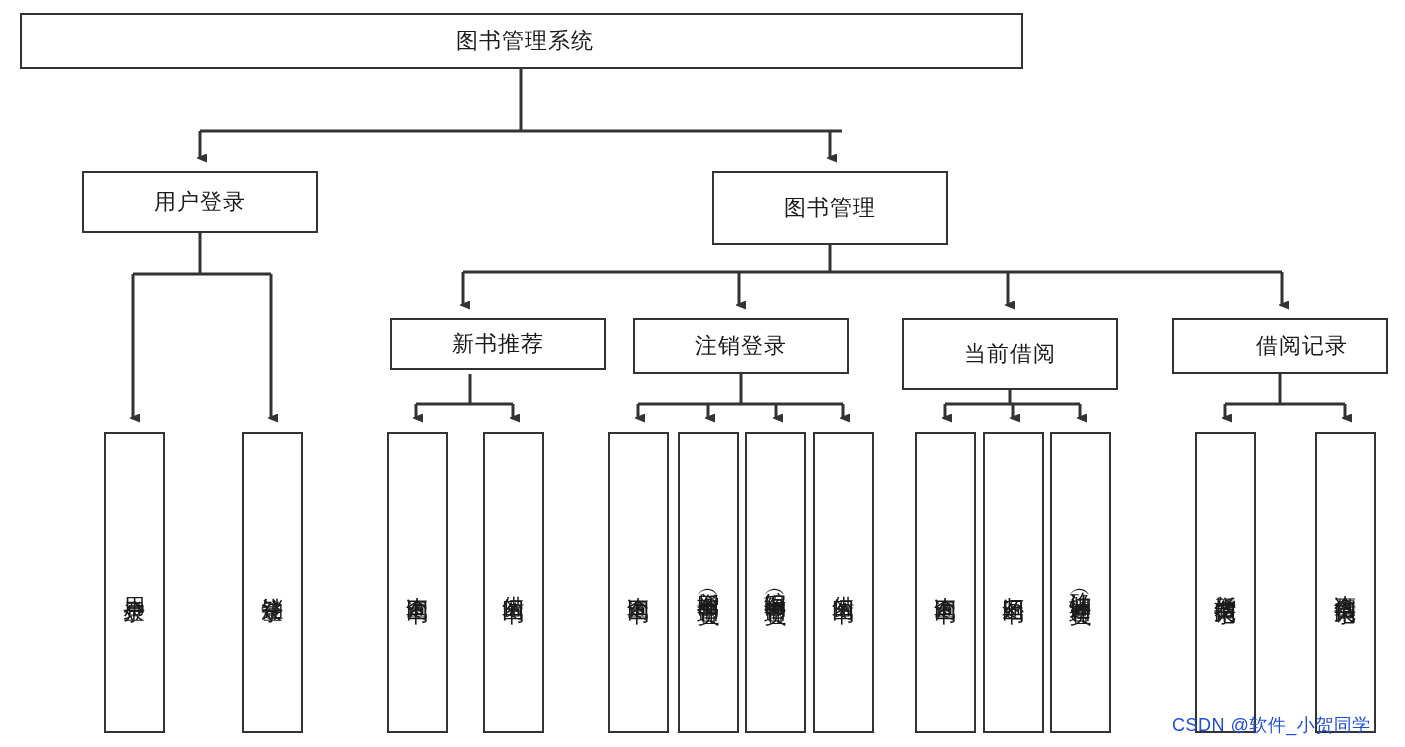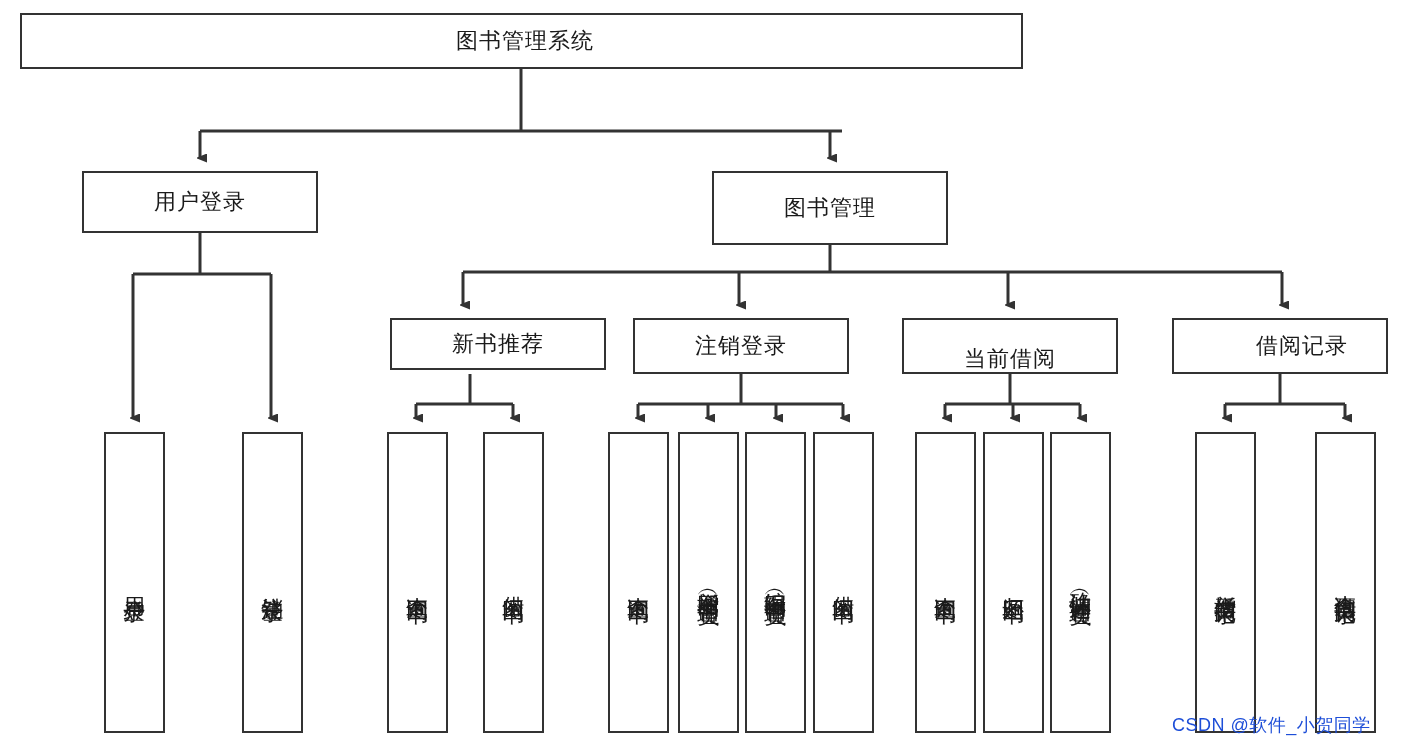--- a/index.html
+++ b/index.html
@@ -132,21 +132,21 @@
   <div class="node horiz" style="left:712px; top:171px; width:236px; height:74px;">
     <span class="nlabel">图书管理</span>
   </div>
 
   <div class="node horiz" style="left:362px; top:318px; width:216px; height:52px;margin-left:28px;">
     <span class="nlabel">新书推荐</span>
   </div>
   <div class="node horiz" style="left:633px; top:318px; width:216px; height:56px;">
     <span class="nlabel">注销登录</span>
   </div>
-  <div class="node horiz" style="left:902px; top:318px; width:216px; height:56px;align-items:flex-end;">
+  <div class="node horiz" style="left:902px; top:318px; width:216px; height:72px;">
     <span class="nlabel">当前借阅</span>
   </div>
   <div class="node horiz" style="left:1172px; top:318px; width:216px; height:56px;padding-left:44px;">
     <span class="nlabel">借阅记录</span>
   </div>
 
   <div class="node vert" style="left:104px; top:432px; width:61px; height:301px;">
     <span class="nlabel">用户登录</span>
   </div>
   <div class="node vert" style="left:242px; top:432px; width:61px; height:301px;">

